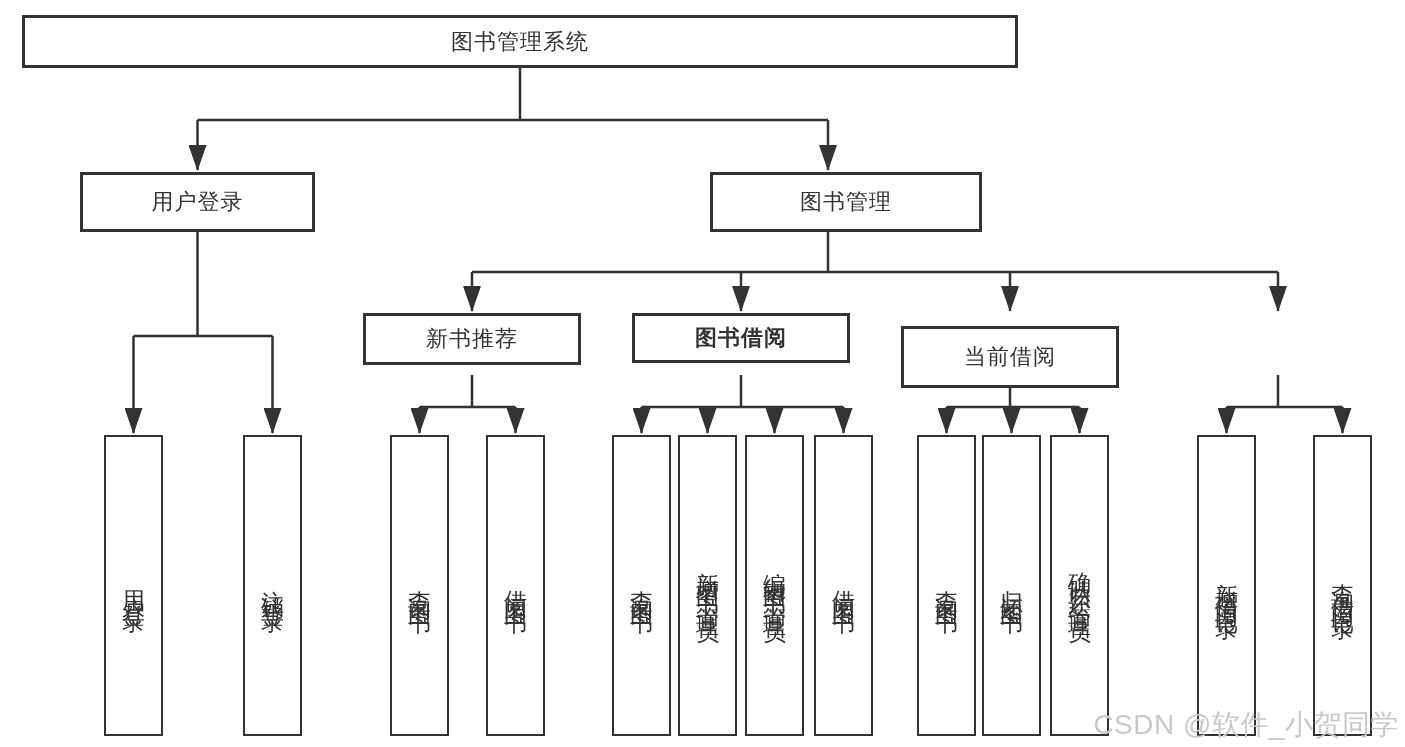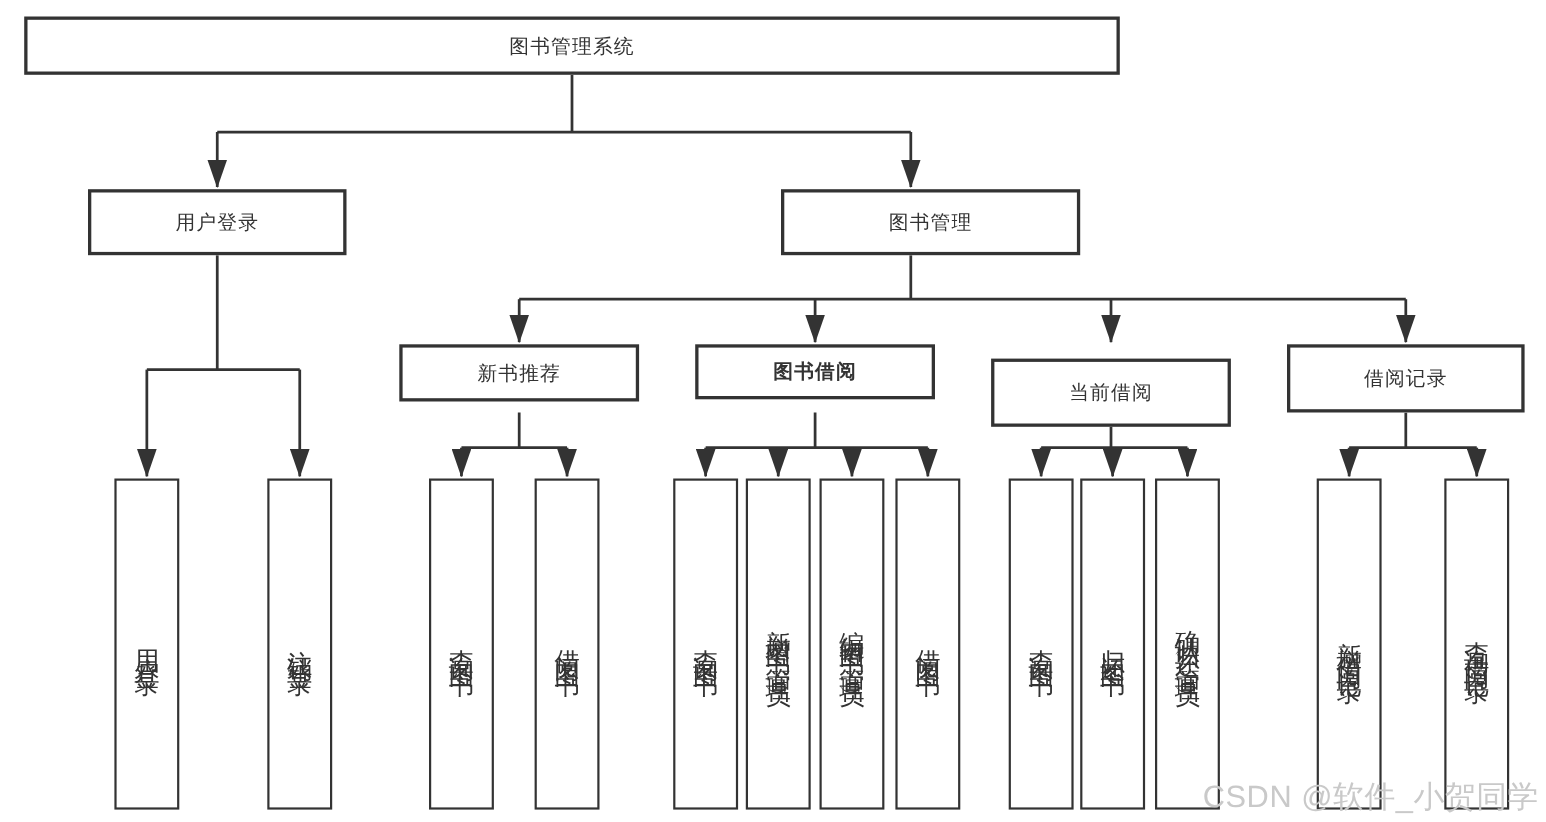--- a/index.html
+++ b/index.html
@@ -20,21 +20,21 @@
   .connectors{position:absolute;left:0;top:0;width:1405px;height:747px;}
   .cl{stroke:var(--line);stroke-width:2.5;fill:none;}
   .ah{fill:var(--line);}
   .node{
     position:absolute;
     background:var(--box-fill);
     border:3px solid var(--line);
     box-sizing:border-box;
     display:flex;align-items:center;justify-content:center;
     color:var(--text);
-    font-size:18px;
+    font-size:22px;
     letter-spacing:1px;
     white-space:nowrap;
   }
   .leaf{
     border-width:2.5px;
     writing-mode:vertical-rl;
     text-orientation:mixed;
     font-size:23px;
     letter-spacing:7px;
     line-height:1;
@@ -103,21 +103,20 @@
   </svg>
 
   <div class="node" style="left:22px;top:15px;width:996px;height:53px;">图书管理系统</div>
 
   <div class="node" style="left:80px;top:172px;width:235px;height:60px;">用户登录</div>
   <div class="node" style="left:710px;top:172px;width:272px;height:60px;">图书管理</div>
 
   <div class="node" style="left:363px;top:313px;width:218px;height:52px;">新书推荐</div>
   <div class="node" style="left:632px;top:313px;width:218px;height:50px;font-weight:bold;">图书借阅</div>
   <div class="node" style="left:901px;top:326px;width:218px;height:62px;">当前借阅</div>
-  <div class="node" style="left:1170px;top:313px;width:216px;height:62px;">借阅记录</div>
 
   <div class="node leaf" style="left:104px;top:435px;width:59px;height:301px;">用户登录</div>
   <div class="node leaf" style="left:243px;top:435px;width:59px;height:301px;">注销登录</div>
 
   <div class="node leaf" style="left:390px;top:435px;width:59px;height:301px;">查询图书</div>
   <div class="node leaf" style="left:486px;top:435px;width:59px;height:301px;">借阅图书</div>
 
   <div class="node leaf" style="left:612px;top:435px;width:59px;height:301px;">查询图书</div>
   <div class="node leaf" style="left:678px;top:435px;width:59px;height:301px;">新增图书（管理员）</div>
   <div class="node leaf" style="left:745px;top:435px;width:59px;height:301px;">编辑图书（管理员）</div>

